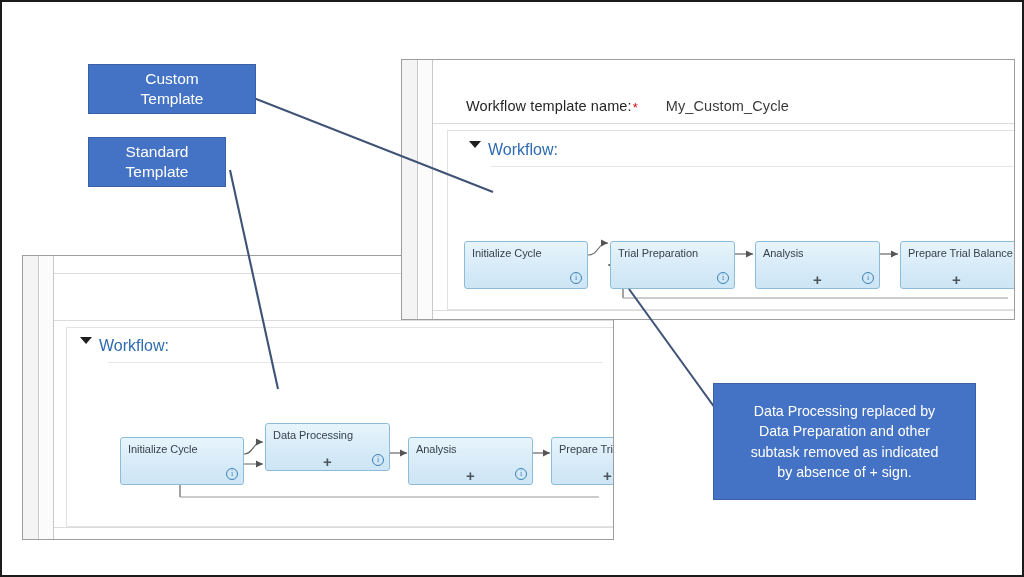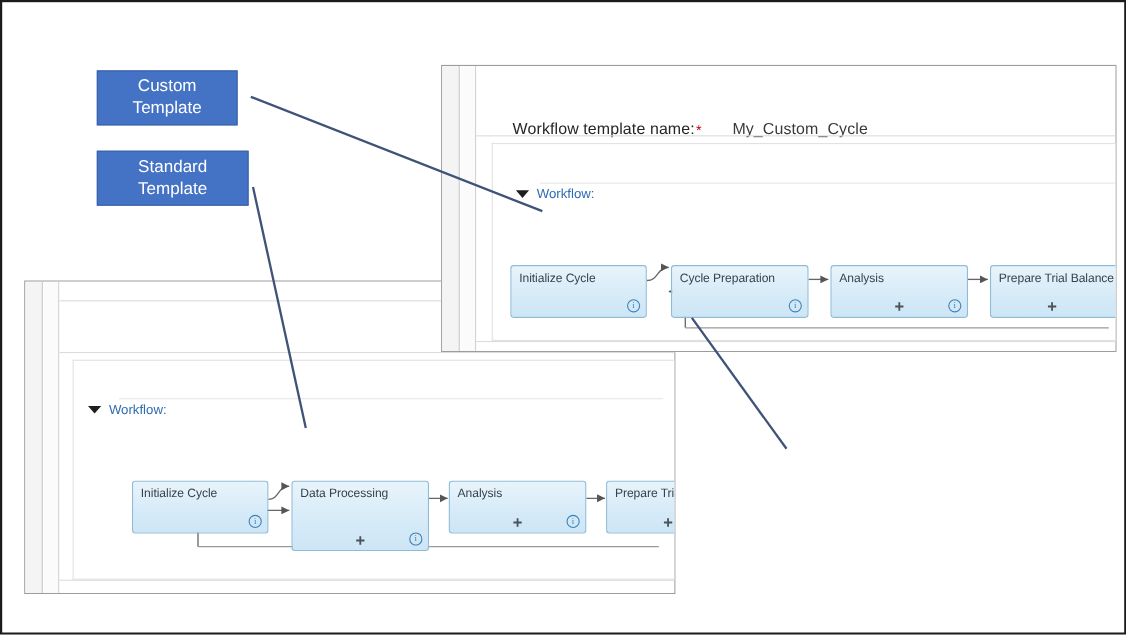--- a/index.html
+++ b/index.html
@@ -60,24 +60,23 @@
   .section-card{
     position:absolute;
     background:#ffffff;
     border:1px solid #e2e2e2;
     border-right:none;
     box-sizing:border-box;
   }
   .section-head{
     position:absolute;
     display:flex;
-    align-items:center;
+    align-items:flex-start;
     gap:7px;
-    font-size:12px;
-    margin-top:28px;
+    font-size:16px;
   }
   .caret{
     width:0;height:0;
     border-left:6px solid transparent;
     border-right:6px solid transparent;
     border-top:7px solid #1e1e1e;
   }
   .section-title{color:#2e6bb0;}
   .section-underline{
     position:absolute;
@@ -180,21 +179,21 @@
         <path d="M126,71 L545,71" stroke="#9a9a9a" stroke-width="1.2" fill="none"></path>
         <path d="M336,27 L353,27" stroke="#666" stroke-width="1.2" fill="none" marker-end="url(#arrS)"></path>
         <path d="M479,27 L496,27" stroke="#666" stroke-width="1.2" fill="none" marker-end="url(#arrS)"></path>
       </svg>
 
       <div class="wf-node" style="left:66px; top:181px; width:124px; height:48px;">
         <span class="wf-title">Initialize Cycle</span>
         <span class="wf-info">i</span>
       </div>
 
-      <div class="wf-node" style="left:211px; top:181px; width:125px; height:64px;">
+      <div class="wf-node" style="left:211px; top:167px; width:125px; height:48px;">
         <span class="wf-title">Data Processing</span>
         <span class="wf-plus">+</span>
         <span class="wf-info">i</span>
       </div>
 
       <div class="wf-node" style="left:354px; top:181px; width:125px; height:48px;">
         <span class="wf-title">Analysis</span>
         <span class="wf-plus">+</span>
         <span class="wf-info">i</span>
       </div>
@@ -207,21 +206,21 @@
       <div class="rule" style="left:0; top:271px; width:561px;"></div>
     </div>
   </div>
 
   <div class="app-panel" style="left:399px; top:57px; width:614px; height:261px;">
     <div class="rail rail-a"></div>
     <div class="rail rail-b"></div>
 
     <div class="panel-body">
 
-      <div class="form-row" style="left:33px; top:38px;margin-top:12px;">
+      <div class="form-row" style="left:33px; top:38px;">
         <span class="form-label">Workflow template name:</span><span class="req-star">*</span><span class="form-value">My_Custom_Cycle</span>
       </div>
 
       <div class="rule" style="left:0; top:63px; width:583px;"></div>
 
       <div class="section-card" style="left:14px; top:70px; width:569px; height:180px;"></div>
 
       <div class="section-head" style="left:36px; top:81px;">
         <span class="caret"></span>
         <span class="section-title">Workflow:</span>
@@ -240,21 +239,21 @@
         <path d="M190,78 L575,78" stroke="#9a9a9a" stroke-width="1.2" fill="none"></path>
         <path d="M302,34 L320,34" stroke="#666" stroke-width="1.2" fill="none" marker-end="url(#arrC)"></path>
         <path d="M447,34 L465,34" stroke="#666" stroke-width="1.2" fill="none" marker-end="url(#arrC)"></path>
       </svg>
 
       <div class="wf-node" style="left:31px; top:181px; width:124px; height:48px;">
         <span class="wf-title">Initialize Cycle</span>
         <span class="wf-info">i</span>
       </div>
       <div class="wf-node" style="left:177px; top:181px; width:125px; height:48px;">
-        <span class="wf-title">Cycle Preparation</span>
+        <span class="wf-title">Trial Preparation</span>
         <span class="wf-info">i</span>
       </div>
       <div class="wf-node" style="left:322px; top:181px; width:125px; height:48px;">
         <span class="wf-title">Analysis</span>
         <span class="wf-plus">+</span>
         <span class="wf-info">i</span>
       </div>
       <div class="wf-node" style="left:467px; top:181px; width:125px; height:48px;">
         <span class="wf-title">Prepare Trial Balance</span>
         <span class="wf-plus" style="left:45%;">+</span>
@@ -263,28 +262,36 @@
       <div class="rule" style="left:0; top:250px; width:583px;"></div>
     </div>
   </div>
 
   <svg id="leaders">
     <line x1="226" y1="86" x2="491" y2="190" stroke="#3f5377" stroke-width="2.1"></line>
     <line x1="228" y1="168" x2="276" y2="387" stroke="#3f5377" stroke-width="2.1"></line>
     <line x1="627" y1="287" x2="713" y2="406" stroke="#3f5377" stroke-width="2.1"></line>
   </svg>
 
-  <div class="callout small" style="left:86px; top:62px; width:128px; height:50px;">
+  <div class="callout small" style="left:86px; top:62px; width:168px; height:50px;">
     <div>
       <span>Custom</span>
       <span>Template</span>
     </div>
   </div>
 
   <div class="callout small" style="left:86px; top:135px; width:138px; height:50px;">
     <div>
       <span>Standard</span>
       <span>Template</span>
     </div>
   </div>
 
+  <div class="callout note" style="left:711px; top:381px; width:263px; height:117px;">
+    <div>
+      <span>Data Processing replaced by</span>
+      <span>Data Preparation and other</span>
+      <span>subtask removed as indicated</span>
+      <span>by absence of + sign.</span>
+    </div>
+  </div>
 
 </div>
 
 </body></html>

